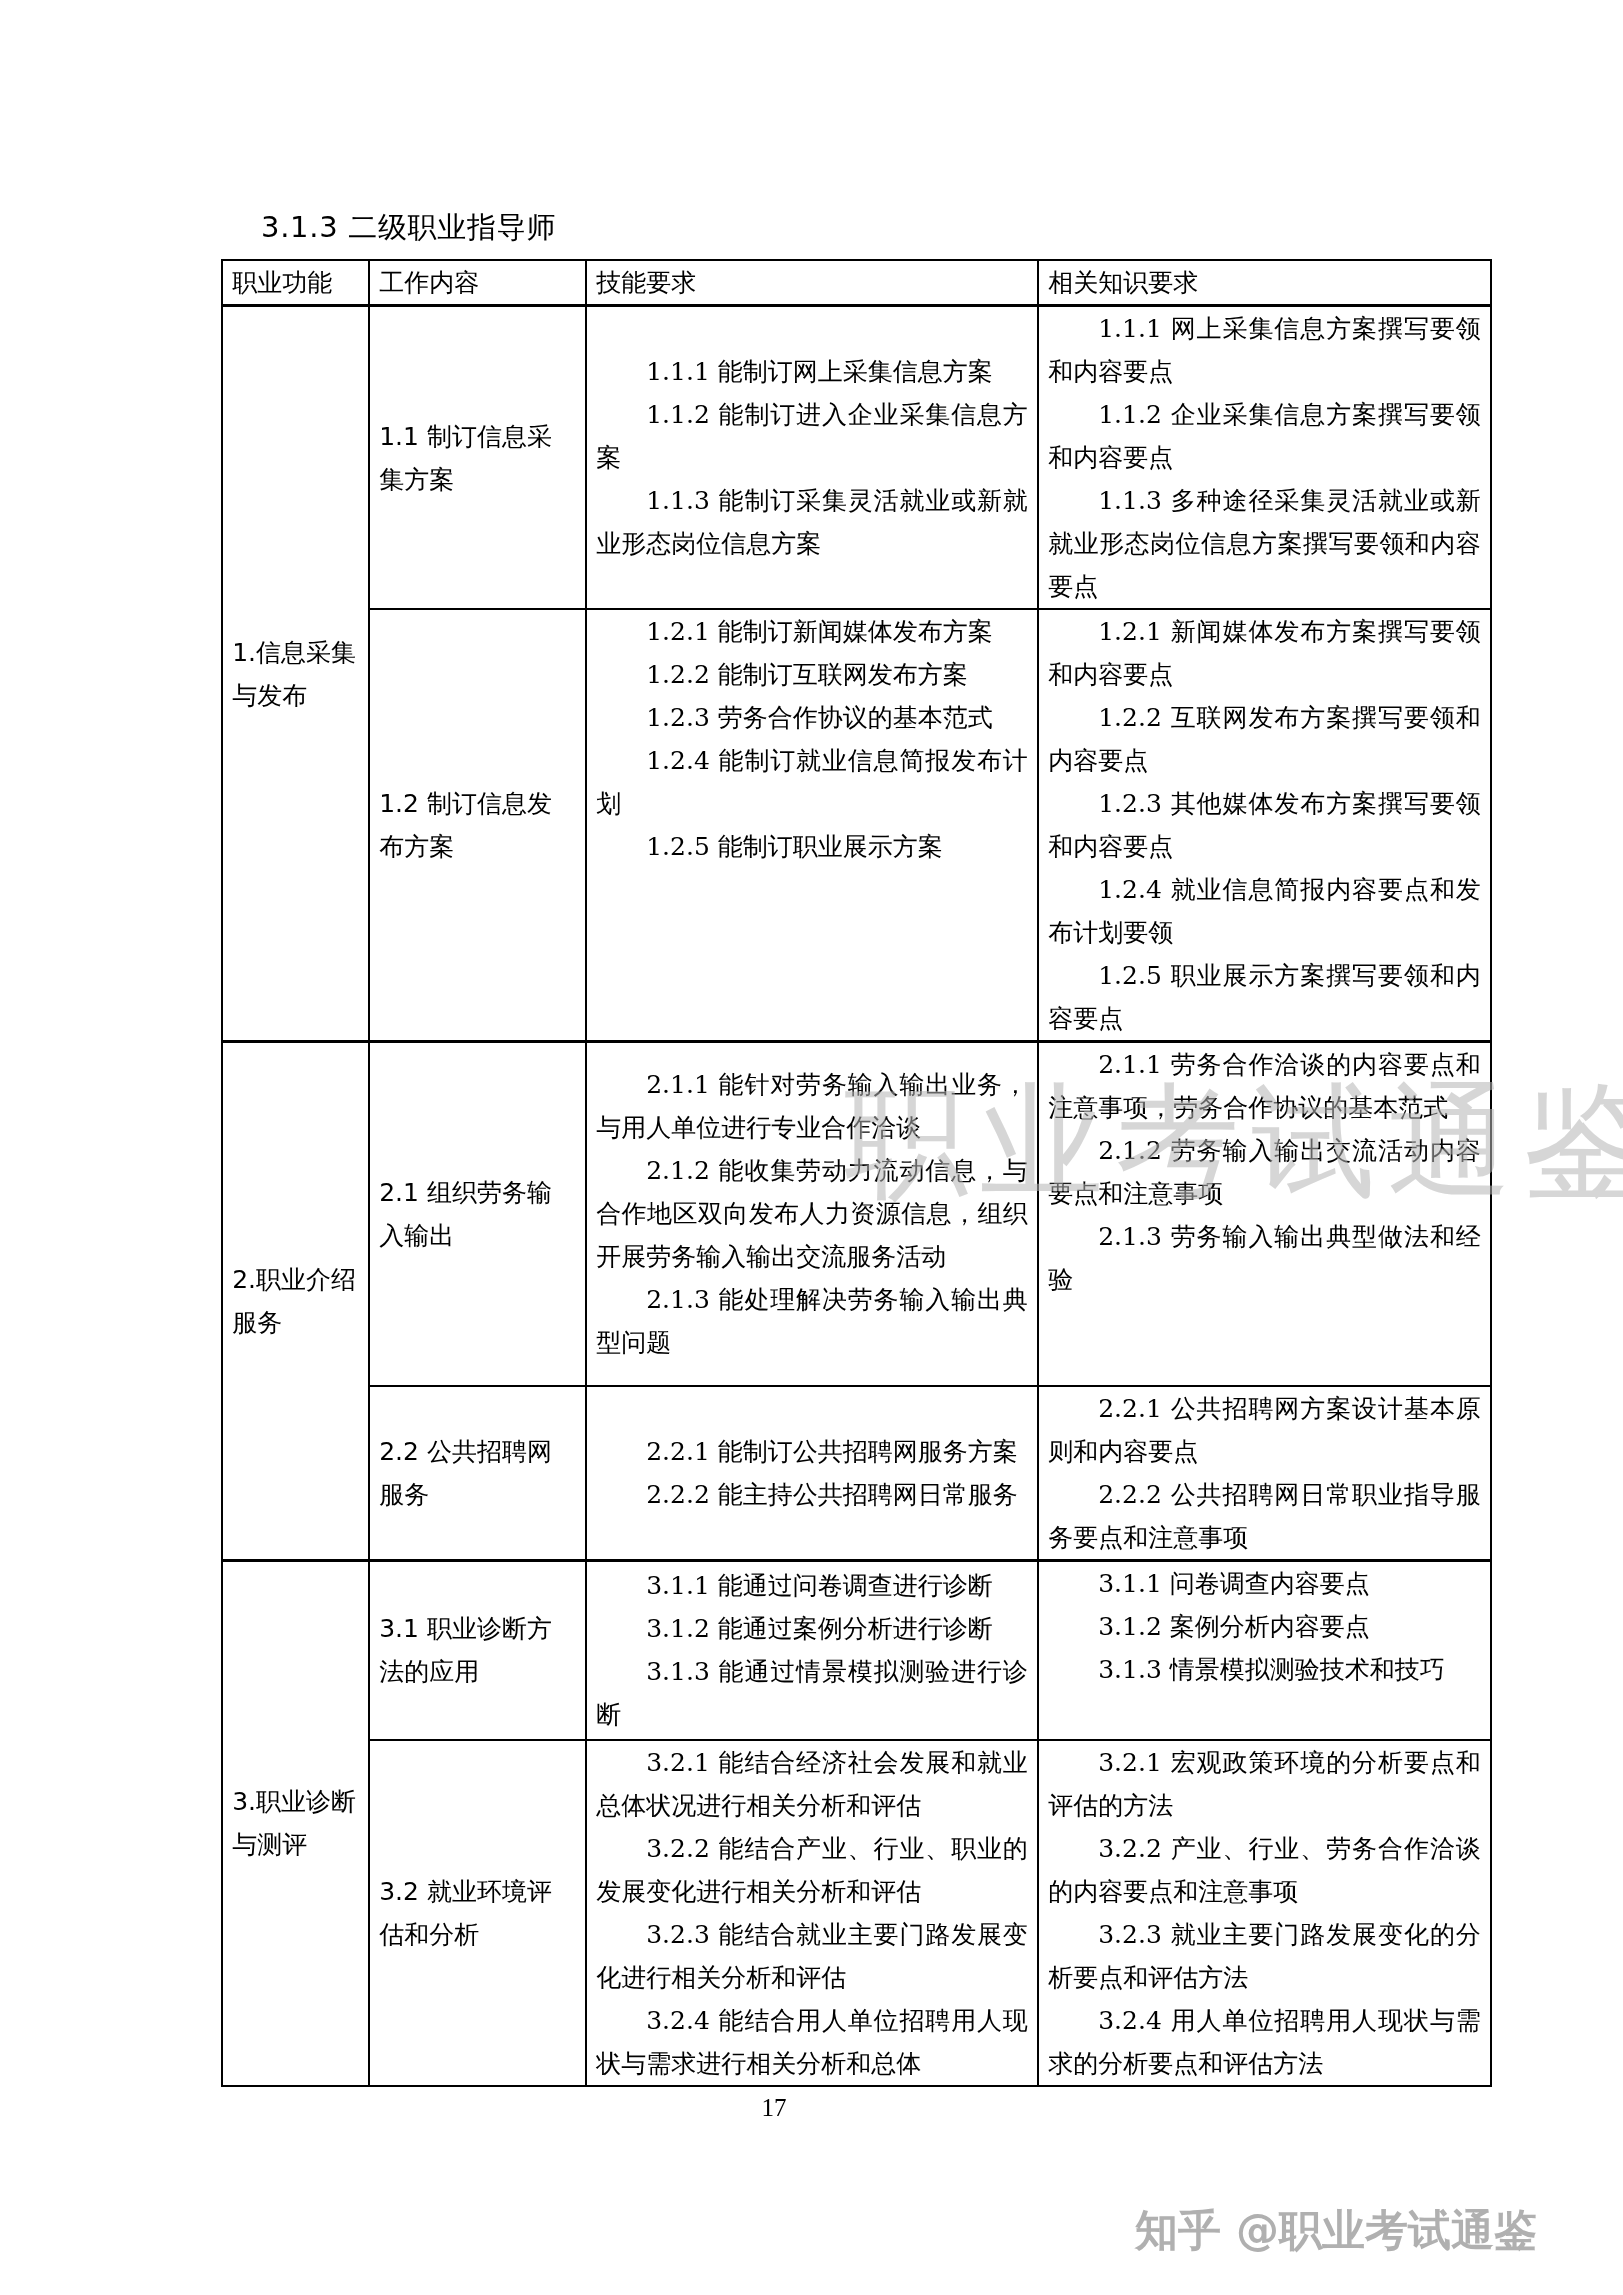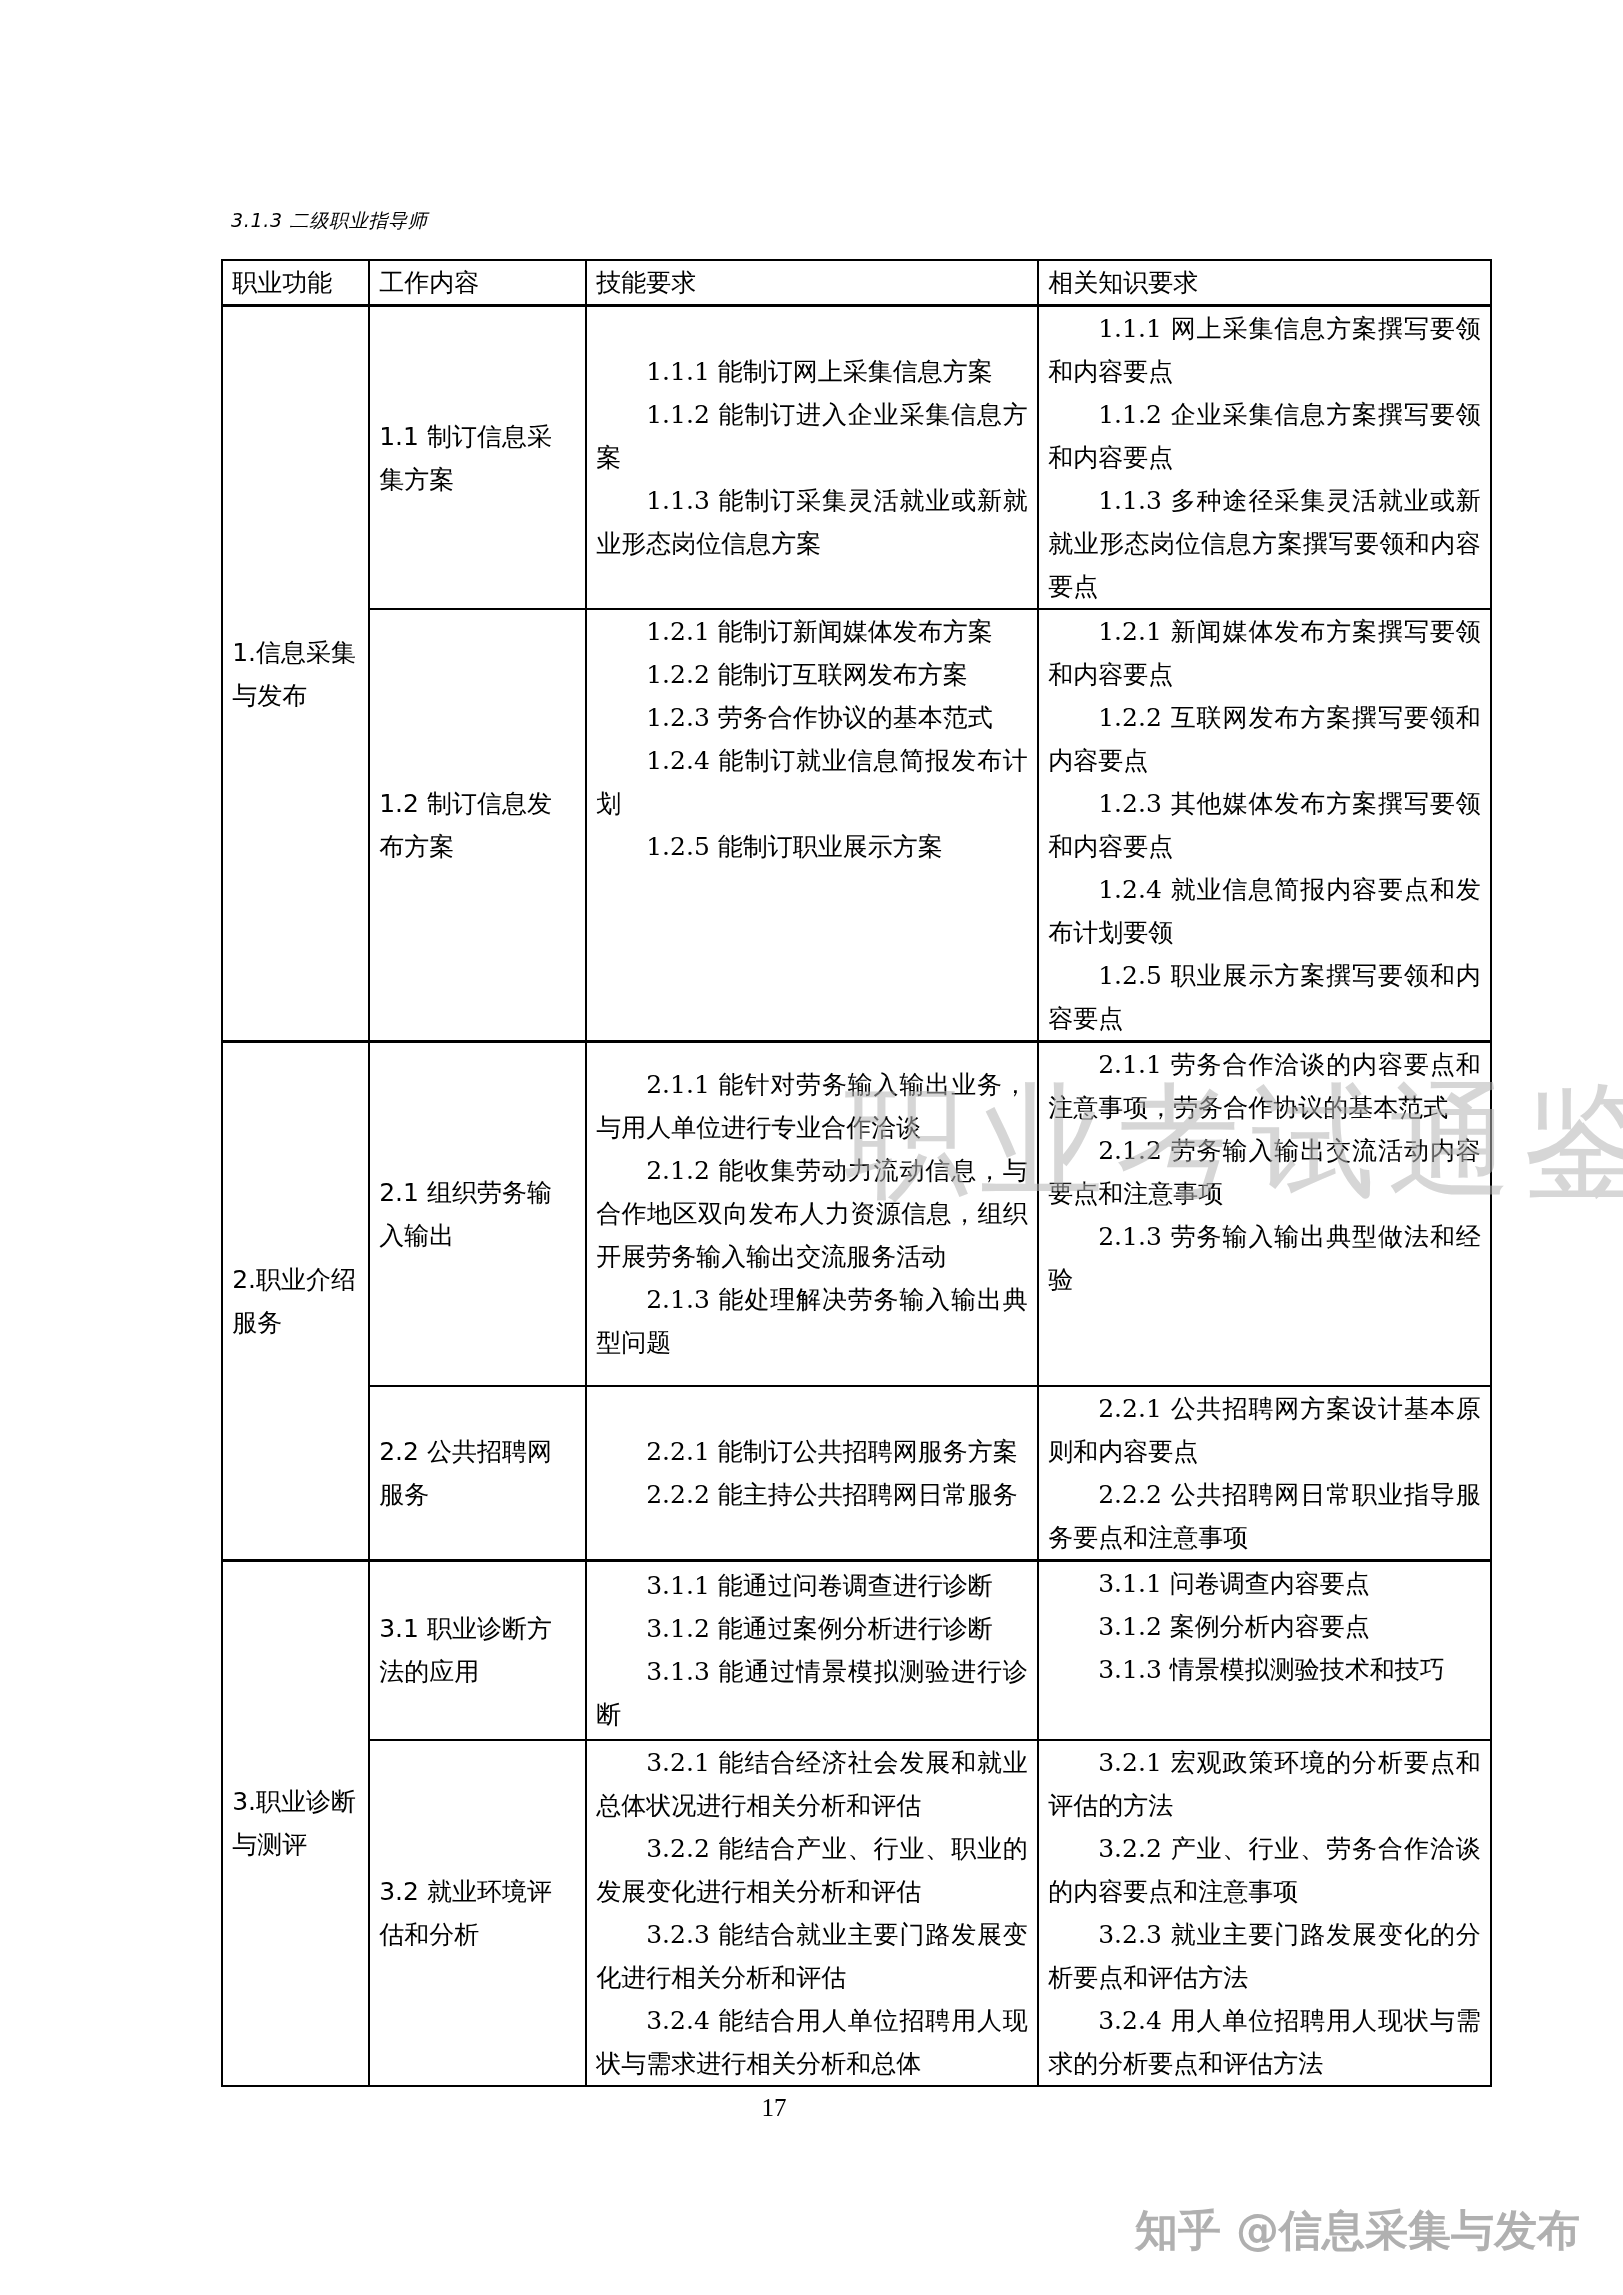--- a/index.html
+++ b/index.html
@@ -1,19 +1,19 @@
 <!DOCTYPE html>
 <html style="font-size:10.5px"><head>
 <meta charset="utf-8">
 <style>
   html, body { margin: 0; padding: 0; background: #ffffff; }
   body { width: 1623px; height: 2295px; position: relative; overflow: hidden;
          font-family: "DejaVu Serif", "Liberation Serif", serif; color: #000; }
-  .section-title { position: absolute; left: 231px; top: 208px; font-size: 19px;
-         font-family: "DejaVu Sans", "Liberation Sans", sans-serif; letter-spacing: 0.7px; font-style: italic; }
+  .section-title { position: absolute; left: 261px; top: 208px; font-size: 29px;
+         font-family: "DejaVu Sans", "Liberation Sans", sans-serif; letter-spacing: 0.7px; }
   table.req { position: absolute; left: 221px; top: 259px; width: 1268px;
          border-collapse: collapse; table-layout: fixed; }
   table.req td, table.req th { border: 2px solid #000; vertical-align: middle; padding: 0 9.2px;
          font-size: 25px; line-height: 43px; }
   table.req th { height: 41px; font-weight: normal; text-align: left;
          font-family: "DejaVu Sans", "Liberation Sans", sans-serif; border-width: 2.6px; }
   table.req tr.group-start td { border-top-width: 3.3px; }
   td.func { text-align: left; padding-left: 11.8px; font-family: "DejaVu Sans", "Liberation Sans", sans-serif; }
   td.work { font-family: "DejaVu Sans", "Liberation Sans", sans-serif; }
   td.skill, td.know { text-align: justify; }
@@ -134,14 +134,14 @@
         <span class="item">3.2.2 产业、行业、劳务合作洽谈的内容要点和注意事项</span>
         <span class="item">3.2.3 就业主要门路发展变化的分析要点和评估方法</span>
         <span class="item">3.2.4 用人单位招聘用人现状与需求的分析要点和评估方法</span>
       </td>
     </tr>
   </tbody>
 </table>
 
 <div class="wm-big">职业考试通鉴</div>
 <div class="page-num">17</div>
-<div class="wm-bottom">知乎 @信息采集与发布</div>
+<div class="wm-bottom">知乎 @职业考试通鉴</div>
 
 
 </body></html>

